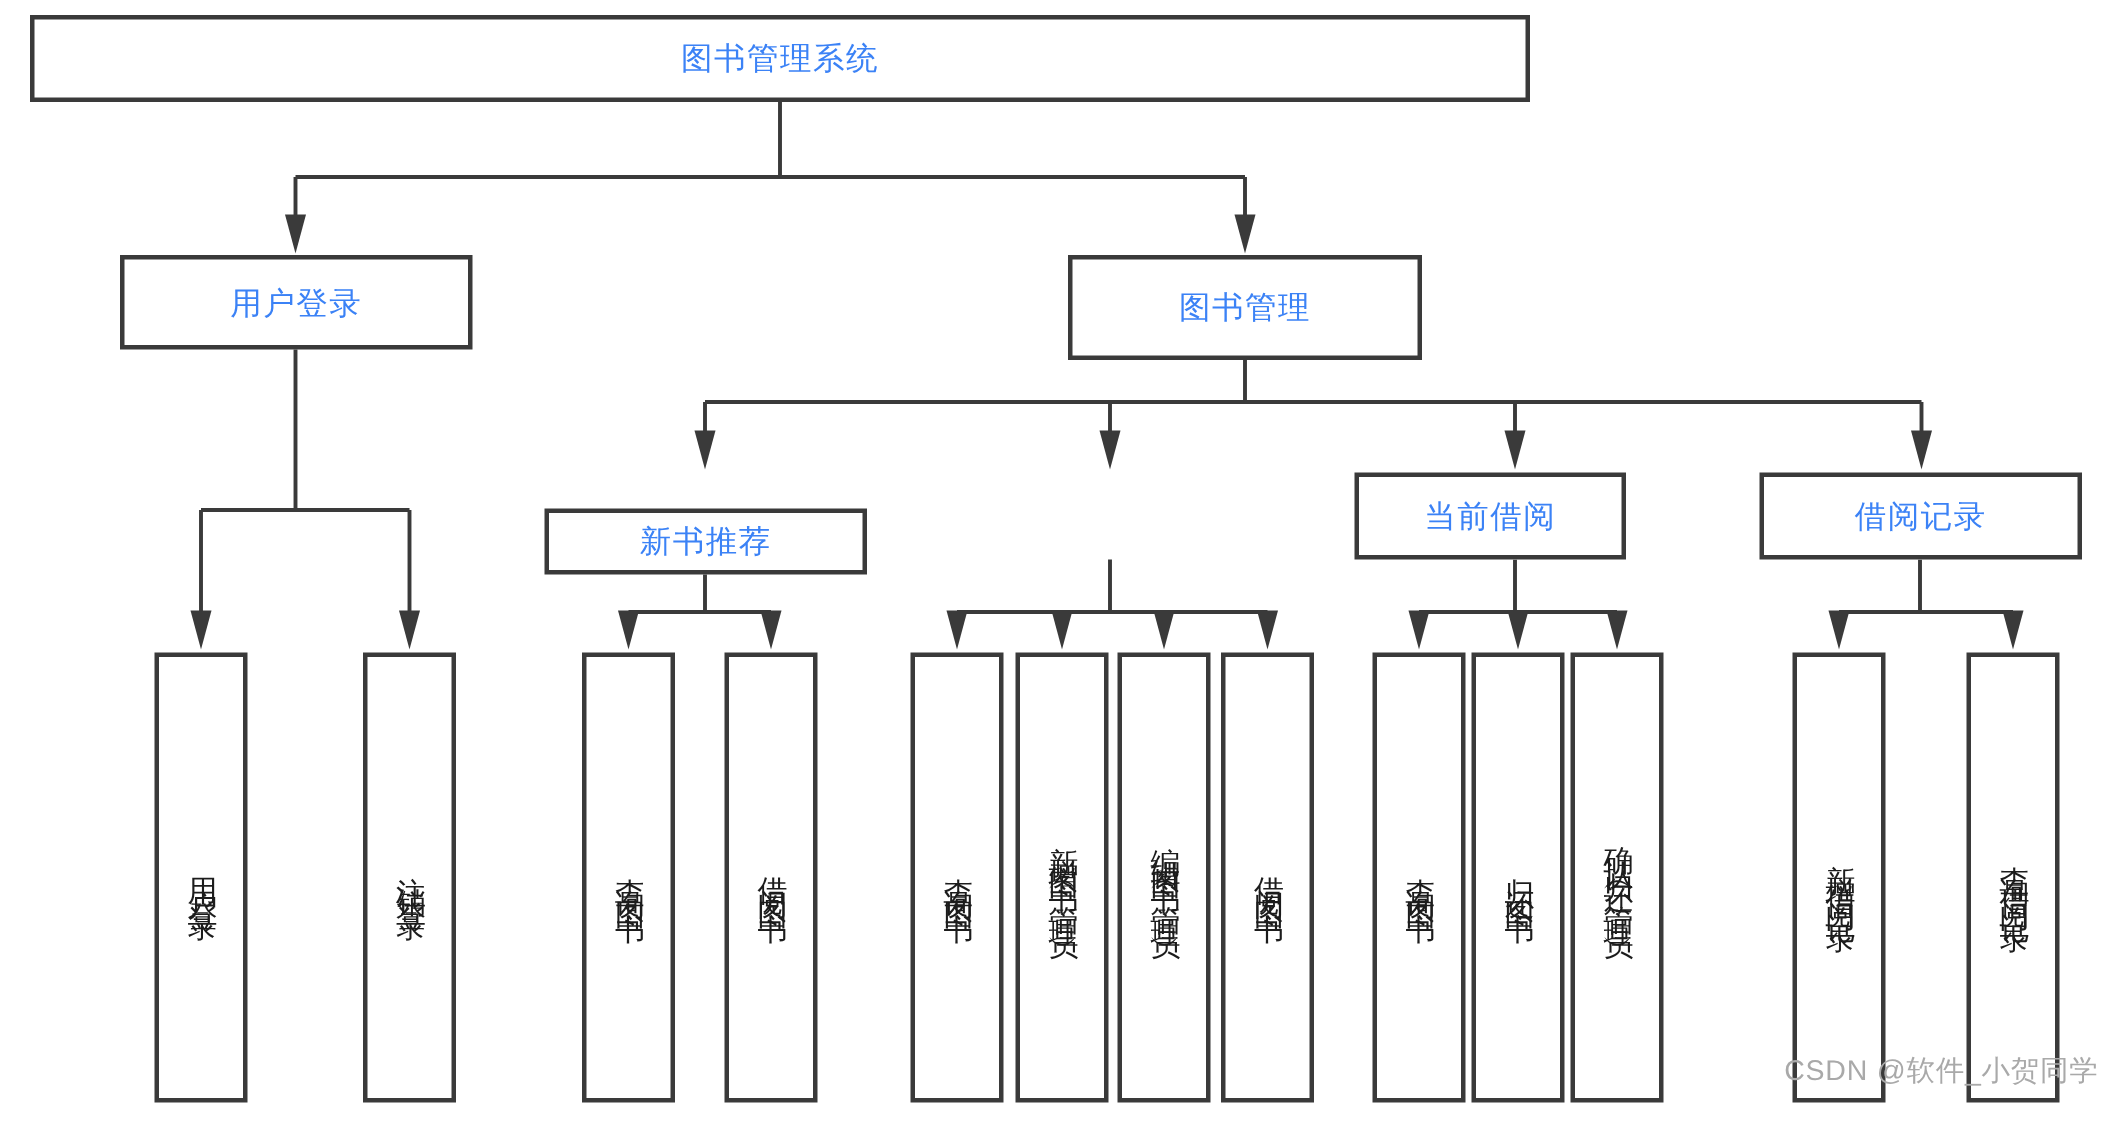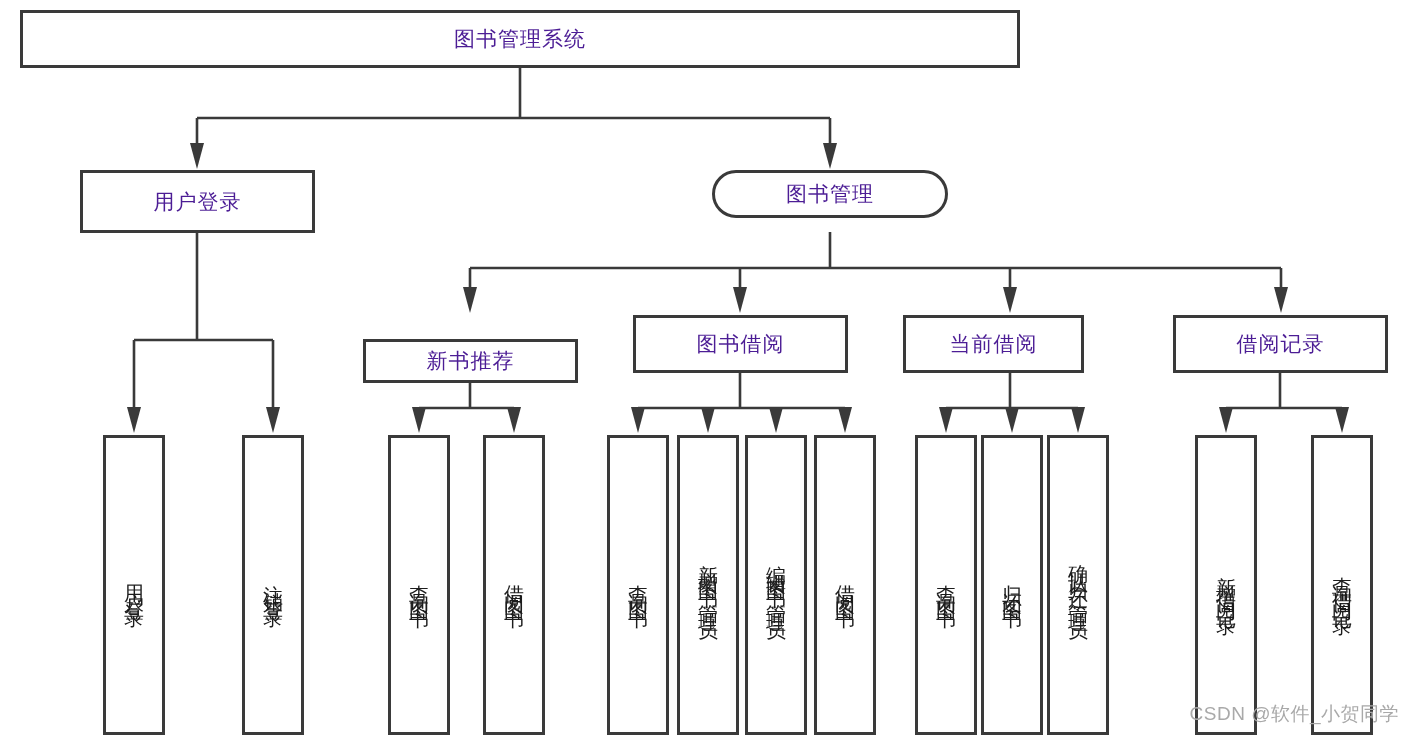--- a/index.html
+++ b/index.html
@@ -2,21 +2,21 @@
 <html><head>
 <meta charset="utf-8">
 <style>
   html,body{margin:0;padding:0;background:#ffffff;}
   body{width:1405px;height:747px;position:relative;overflow:hidden;
        font-family:"Liberation Sans","DejaVu Sans",sans-serif;}
   .stage{position:absolute;inset:0;background:#ffffff;}
   svg.wires{position:absolute;left:0;top:0;width:1405px;height:747px;}
   .hbox{position:absolute;box-sizing:border-box;border:3px solid #3a3a3a;background:#ffffff;
         display:flex;align-items:center;justify-content:center;
-        font-size:21px;color:#4c1d95;letter-spacing:1px;}
+        font-size:21px;color:#3b82f6;letter-spacing:1px;}
   .leaf{position:absolute;top:435px;width:62px;height:300px;box-sizing:border-box;
         border:3px solid #3a3a3a;background:#ffffff;
         display:flex;align-items:center;justify-content:center;}
   .vtext{writing-mode:vertical-rl;text-orientation:mixed;
          font-size:20px;letter-spacing:8px;line-height:1.15;color:#1c1c1c;}
   .watermark{position:absolute;right:6px;bottom:20px;font-size:19px;color:#a9a9a9;
              letter-spacing:0.5px;white-space:nowrap;}
 </style>
 </head>
 <body>
@@ -54,29 +54,26 @@
     </g>
   </svg>
 
   <div class="hbox" style="left:20px;top:10px;width:1000px;height:58px;">
     <span>图书管理系统</span>
   </div>
 
   <div class="hbox" style="left:80px;top:170px;width:235px;height:63px;">
     <span>用户登录</span>
   </div>
-  <div class="hbox" style="left:712px;top:170px;width:236px;height:48px;border-radius:27px;">
+  <div class="hbox" style="left:712px;top:170px;width:236px;height:70px;">
     <span>图书管理</span>
   </div>
 
   <div class="hbox" style="left:363px;top:315px;width:215px;height:44px;margin-top:24px;">
     <span>新书推荐</span>
-  </div>
-  <div class="hbox" style="left:633px;top:315px;width:215px;height:58px;">
-    <span>图书借阅</span>
   </div>
   <div class="hbox" style="left:903px;top:315px;width:181px;height:58px;">
     <span>当前借阅</span>
   </div>
   <div class="hbox" style="left:1173px;top:315px;width:215px;height:58px;">
     <span>借阅记录</span>
   </div>
 
   <div class="leaf" style="left:103px;">
     <span class="vtext">用户登录</span>

